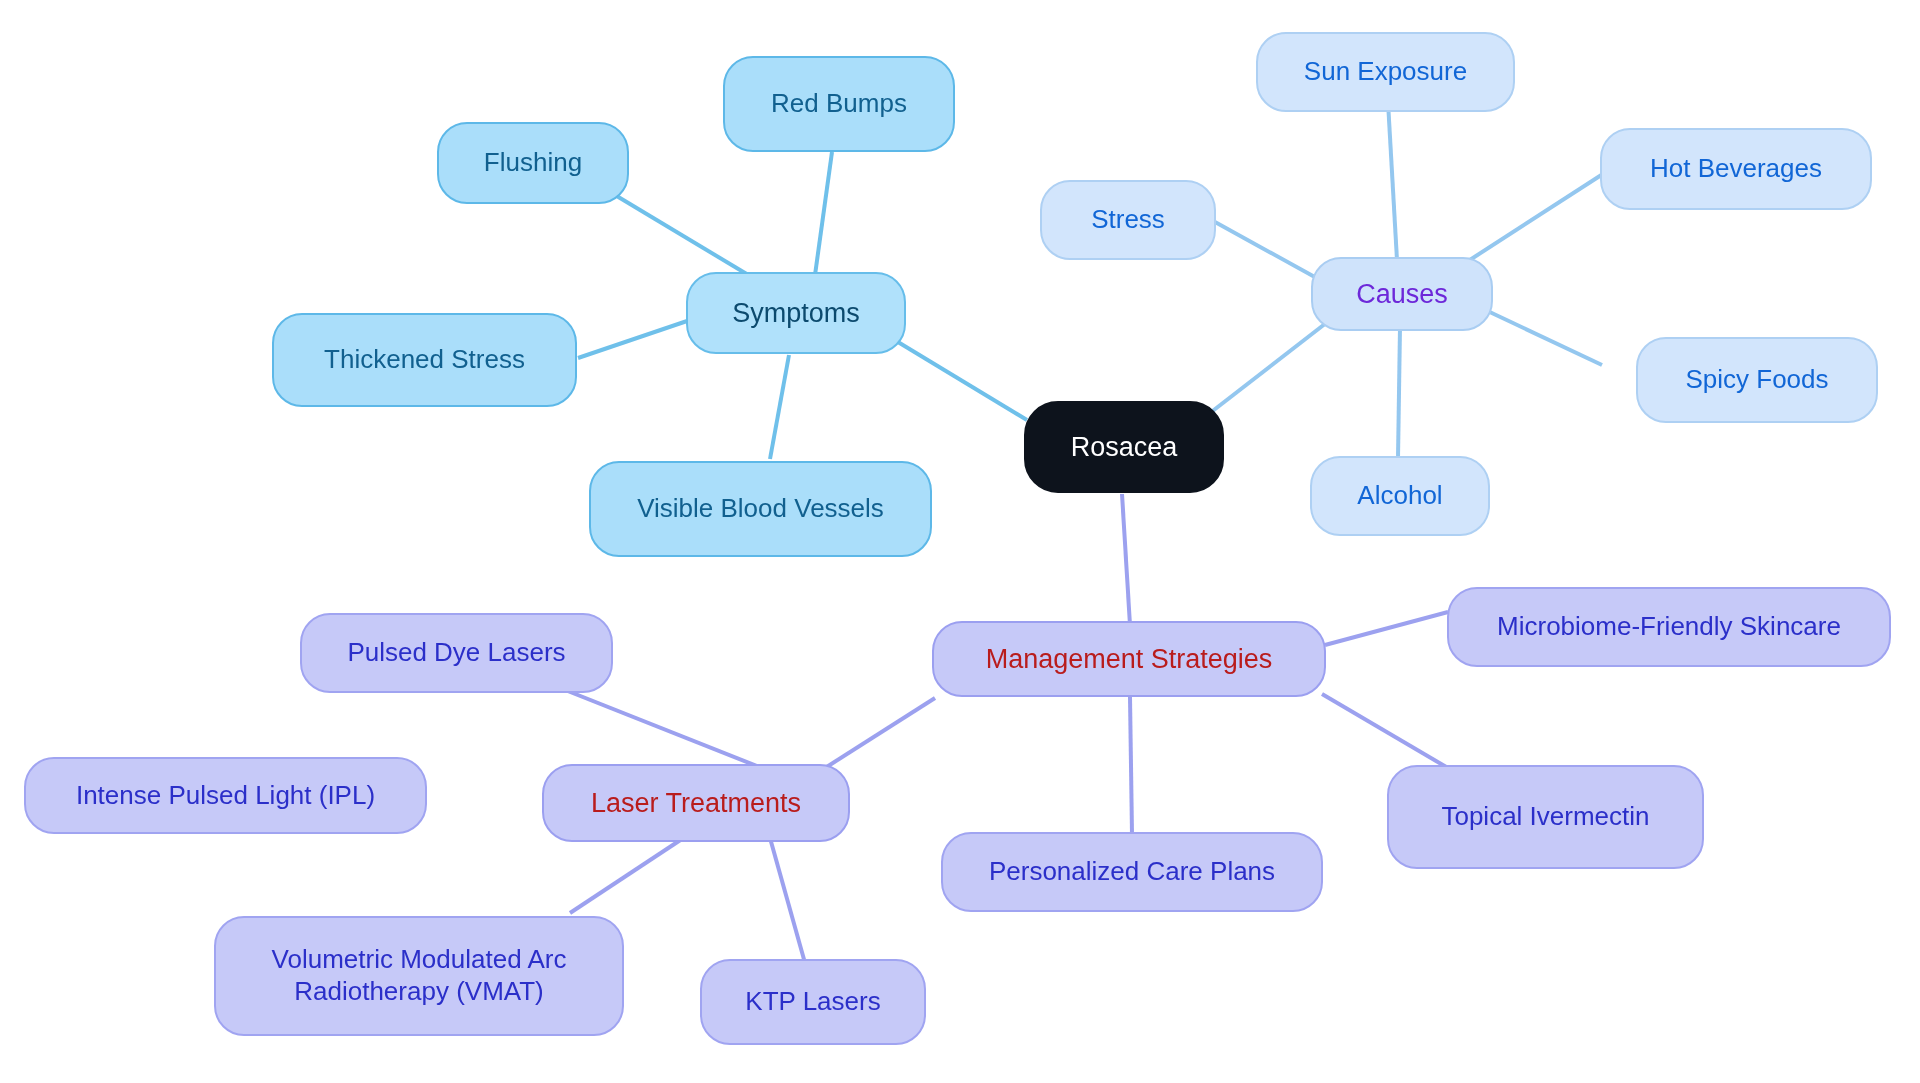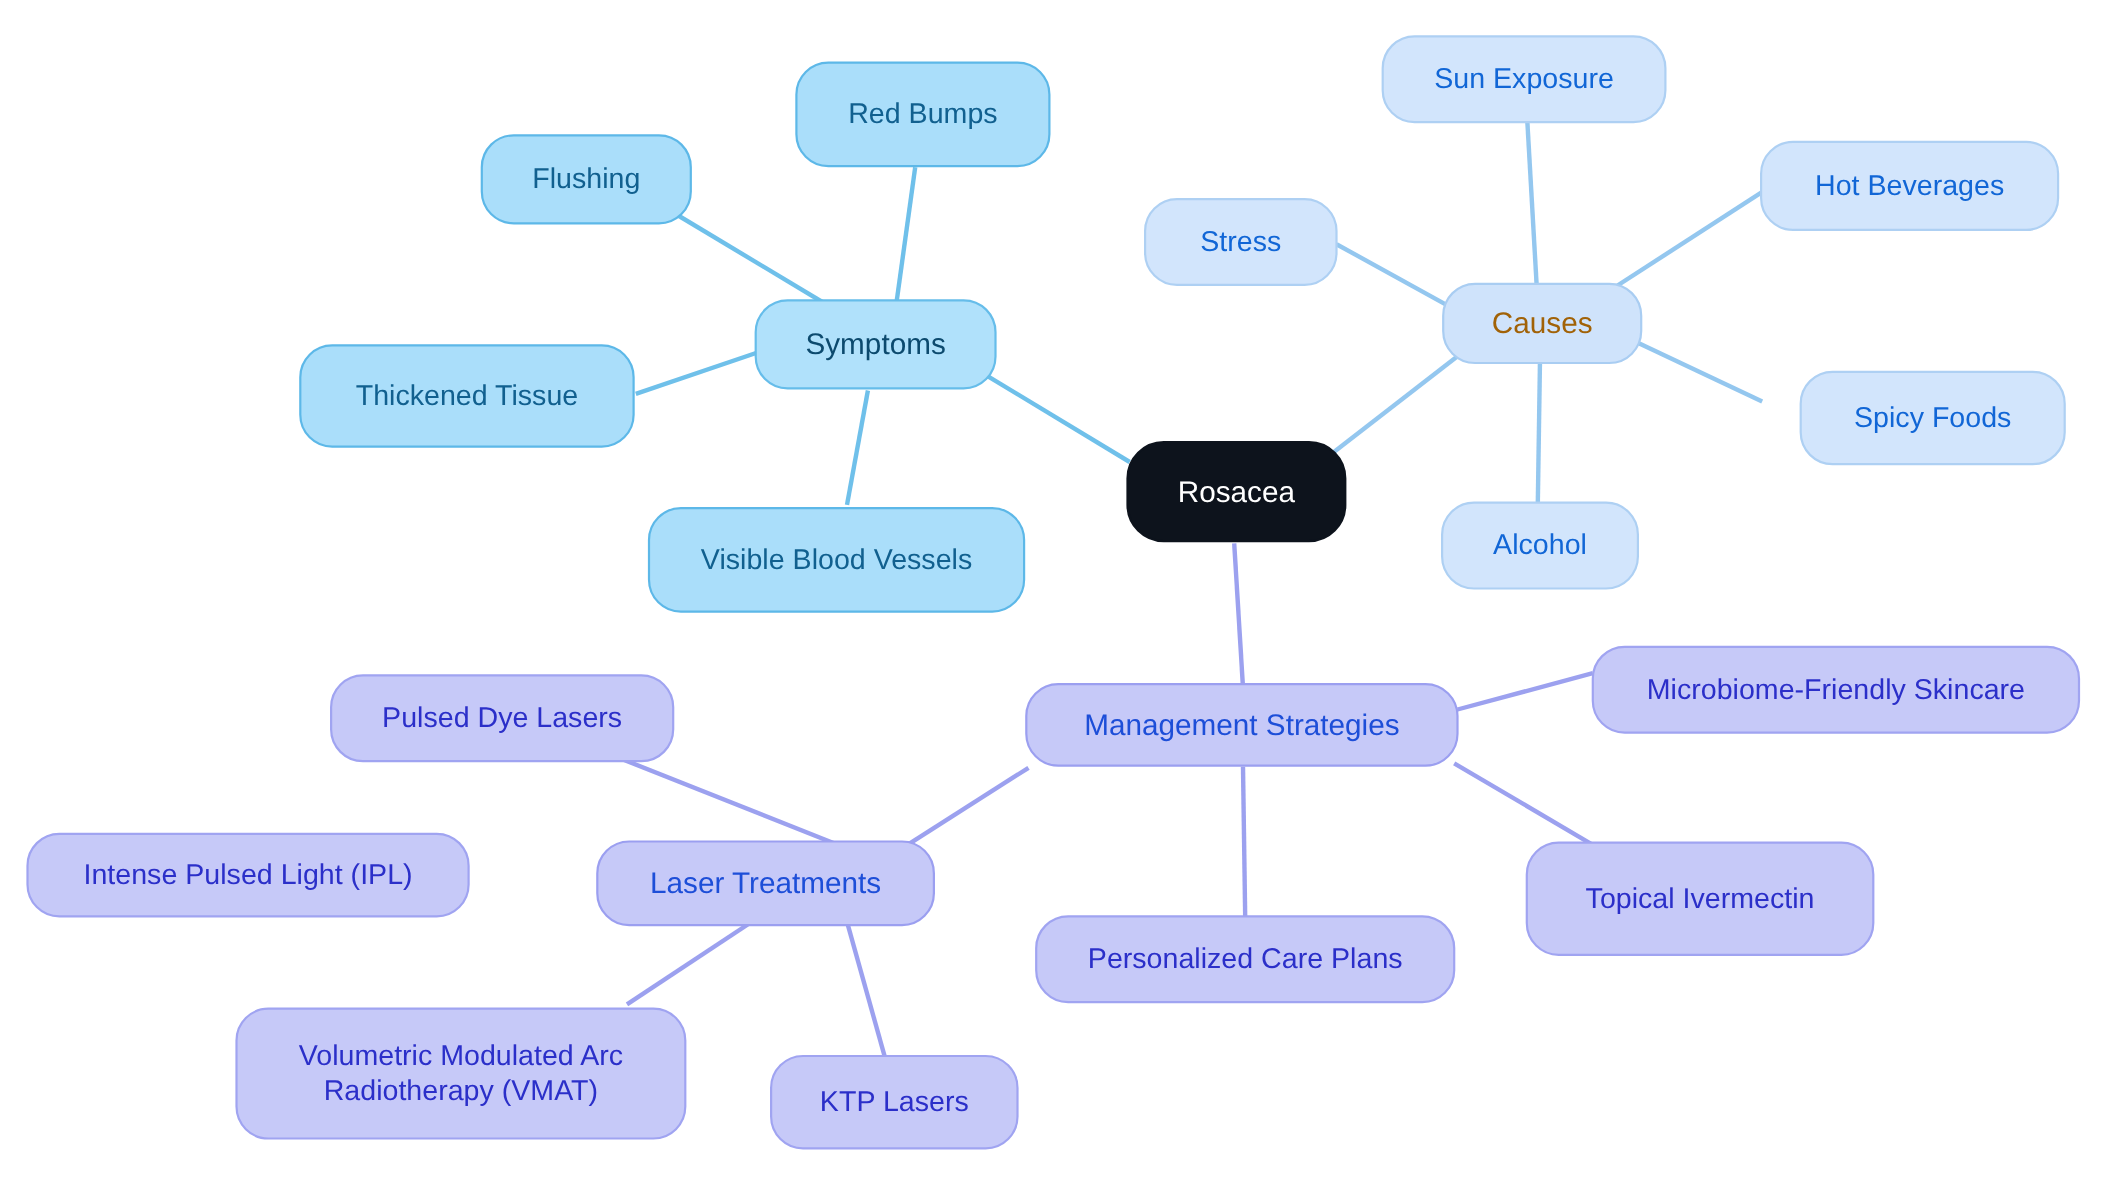--- a/index.html
+++ b/index.html
@@ -59,34 +59,34 @@
   .n-sym {
     background: #aadefa;
     border-color: #5db8e8;
     color: #11608f;
     font-size: 26px;
   }
   
   .n-cau-main {
     background: #cfe3fb;
     border-color: #a9cdf2;
-    color: #a16207;
+    color: #6d28d9;
     font-size: 27px;
   }
   .n-cau {
     background: #d2e5fc;
     border-color: #aed0f3;
     color: #1166d6;
     font-size: 26px;
   }
   
   .n-mgmt-main {
     background: #c6c9f8;
     border-color: #9b9ff0;
-    color: #1d4ed8;
+    color: #b91c1c;
     font-size: 27px;
   }
   .n-mgmt {
     background: #c6c9f8;
     border-color: #a0a4f1;
     color: #2b2fc9;
     font-size: 26px;
   }
 </style>
 </head>
@@ -134,21 +134,21 @@
 
   <div class="node n-sym" style="left:723px; top:56px; width:232px; height:96px;">
     <span>Red Bumps</span>
   </div>
 
   <div class="node n-sym" style="left:437px; top:122px; width:192px; height:82px;">
     <span>Flushing</span>
   </div>
 
   <div class="node n-sym" style="left:272px; top:313px; width:305px; height:94px;">
-    <span>Thickened Tissue</span>
+    <span>Thickened Stress</span>
   </div>
 
   <div class="node n-sym" style="left:589px; top:461px; width:343px; height:96px;">
     <span>Visible Blood Vessels</span>
   </div>
 
   <div class="node n-cau-main" style="left:1311px; top:257px; width:182px; height:74px;">
     <span>Causes</span>
   </div>
 

